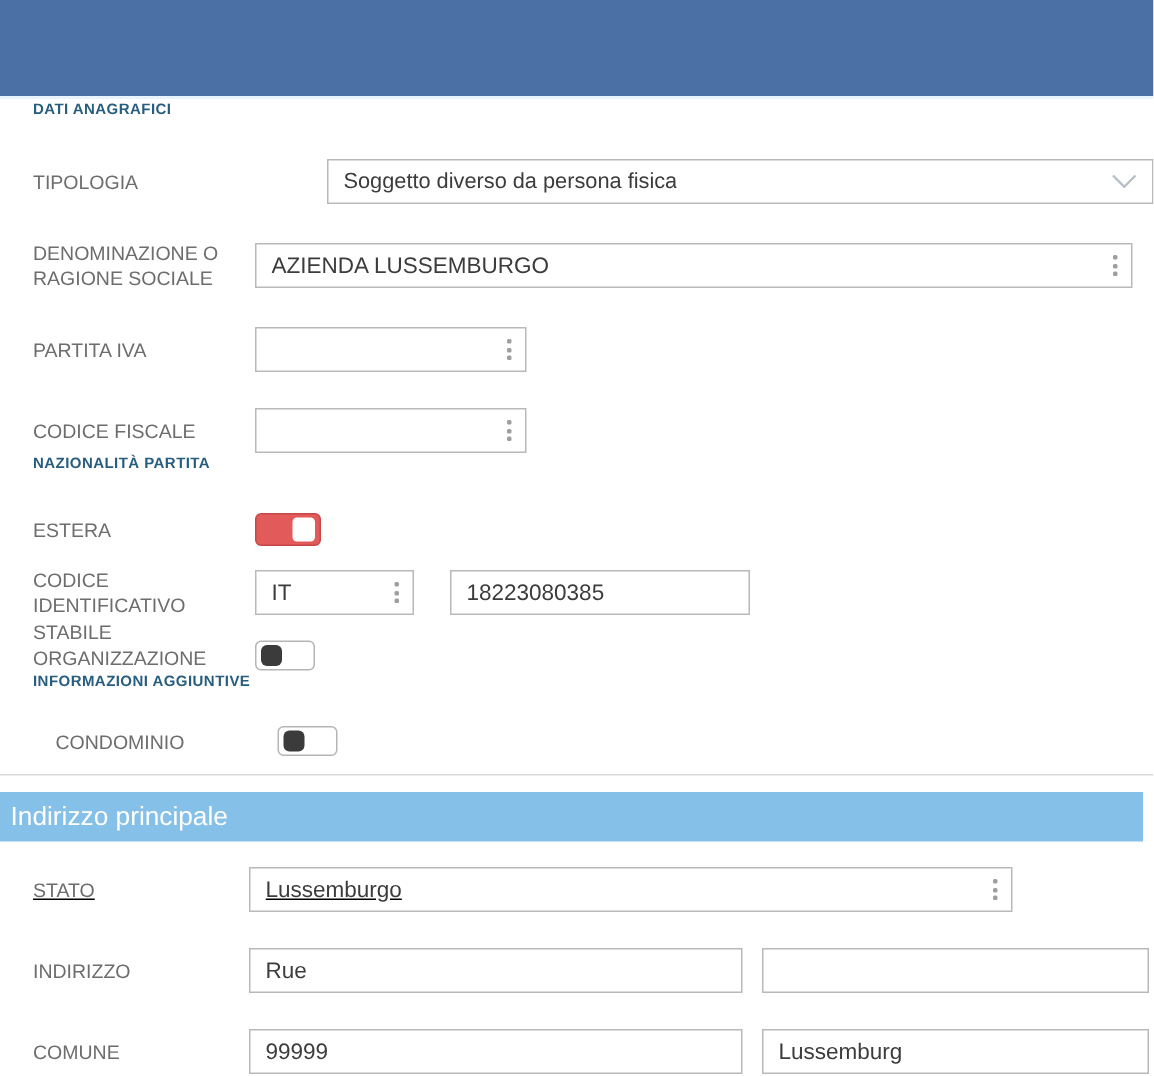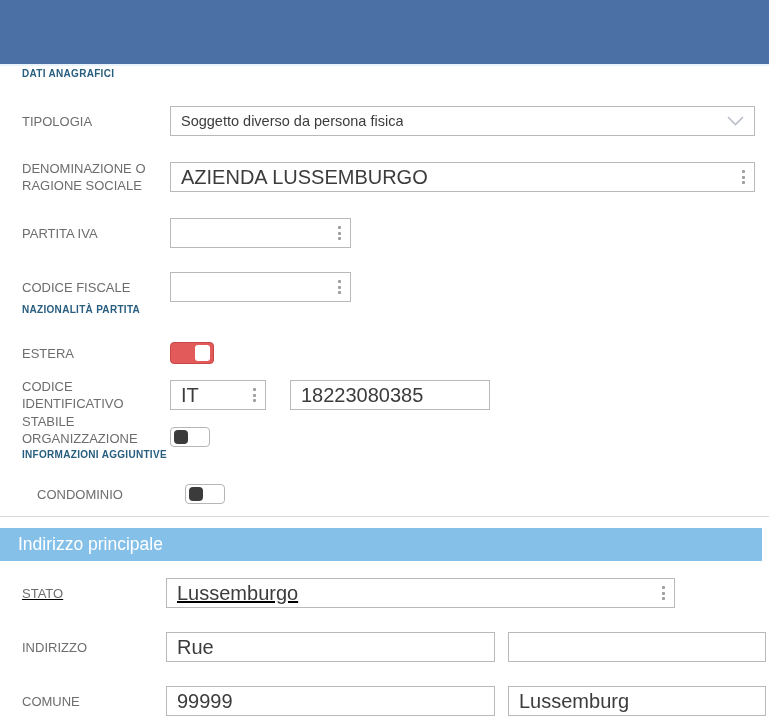--- a/index.html
+++ b/index.html
@@ -30,32 +30,32 @@
   .lbl2 { width:144px; }
 
   .field {
     position:relative; height:30px; background:#fff;
     border:1px solid #b9b9b9; display:flex; align-items:center;
   }
   .field input {
     border:none; outline:none; background:transparent;
     width:100%; height:100%; padding:0 26px 0 10px;
     font-family:"Liberation Sans", sans-serif;
-    font-size:20px; color:#3c3c3c;
+    font-size:15px; color:#3c3c3c;
   }
   .field input.no-icon { padding-right:10px; }
-  .selectbox { cursor:pointer; }
+  .selectbox { cursor:pointer;margin-left:48px; }
   .selectbox .sel-text {
     padding-left:10px; font-size:14.5px; color:#3c3c3c;
     white-space:nowrap; overflow:hidden;
   }
 
   .w-wide  { width:585px; }
   .w-small { width:181px; }
-  .w-it    { width:96px; }
+  .w-it    { width:106px; }
   .w-num   { width:200px; margin-left:24px; }
   .w-stato { width:509px; }
   .w-addr1 { width:329px; }
   .w-addr2 { width:258px; margin-left:13px; }
 
   .kebab {
     position:absolute; right:9px; top:50%; transform:translateY(-50%);
     display:flex; flex-direction:column; gap:2.5px;
   }
   .kebab i { width:3px; height:3px; background:#9e9e9e; border-radius:1px; display:block; }
@@ -87,21 +87,21 @@
   .r-tipologia { margin-top:24px; }
   .r-gap10 { margin-top:24px; }
   .r-estera { margin-top:24px; height:22px; }
   .r-codident { margin-top:14px; }
   .r-stabile { margin-top:13px; height:22px;align-items:flex-end; }
   .r-condominio { margin-top:20px; height:22px;margin-left:15px; }
 
   .divider { margin-top:11px; height:1px; background:#dadada; width:769px; }
   .banner {
     margin-top:11px; width:762px; height:33px; background:#84c0e8;
-    display:flex; align-items:center; padding-left:18px;
+    display:flex; align-items:center; padding-left:7px;
     color:#ffffff; font-size:17.5px;
   }
   .r-stato { margin-top:17px;text-decoration:underline; }
 </style>
 </head>
 <body>
 
 <div class="topbar"></div>
 <div class="topbar-strip"></div>
 

